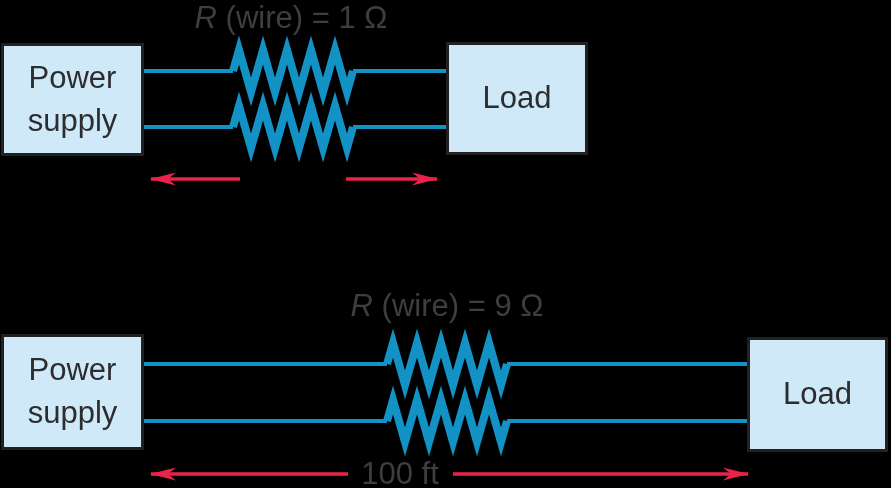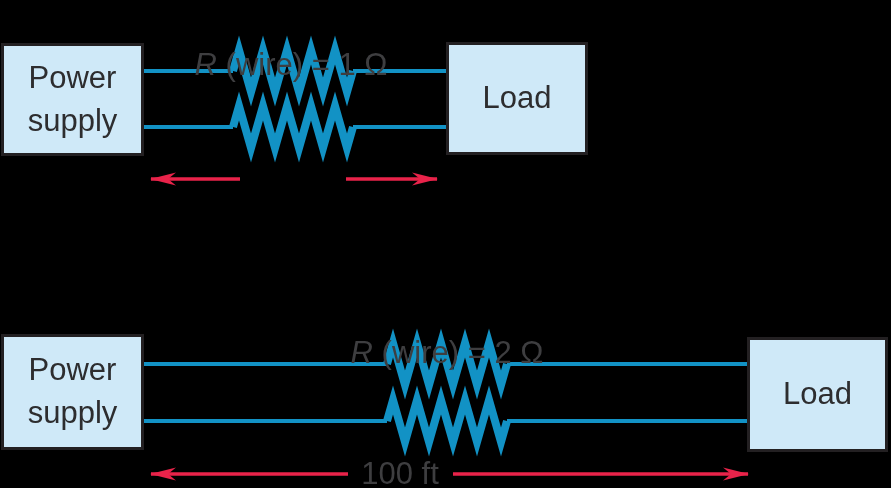--- a/index.html
+++ b/index.html
@@ -51,21 +51,20 @@
     text-align: center;
     font-size: 31px;
     line-height: 1.38;
   }
   .rlabel {
     position: absolute;
     color: var(--label-text, #3e3e40);
     font-size: 31px;
     white-space: nowrap;
     transform: translateX(-50%);
-    margin-top: 47px;
   }
   .rlabel .var {
     font-style: italic;
   }
   .dimlabel {
     position: absolute;
     color: var(--label-text, #3e3e40);
     font-size: 31px;
     white-space: nowrap;
     transform: translate(-50%, -50%);
@@ -118,21 +117,21 @@
 
   <div class="box" style="left:1px; top:43px; width:143px; height:113px;">
     <span>Power supply</span>
   </div>
 
   <div class="box" style="left:446px; top:42px; width:142px; height:113px;">
     <span>Load</span>
   </div>
 
 
-  <div class="rlabel" style="left:447px; top:288px;"><span class="var">R</span><span> (wire) = 2 Ω</span></div>
+  <div class="rlabel" style="left:447px; top:288px;"><span class="var">R</span><span> (wire) = 9 Ω</span></div>
 
   <div class="box" style="left:1px; top:334px; width:143px; height:116px;">
     <span>Power supply</span>
   </div>
 
   <div class="box" style="left:747px; top:337px; width:141px; height:115px;">
     <span>Load</span>
   </div>
 
   <div class="dimlabel" style="left:400px; top:474px;">100 ft</div>

